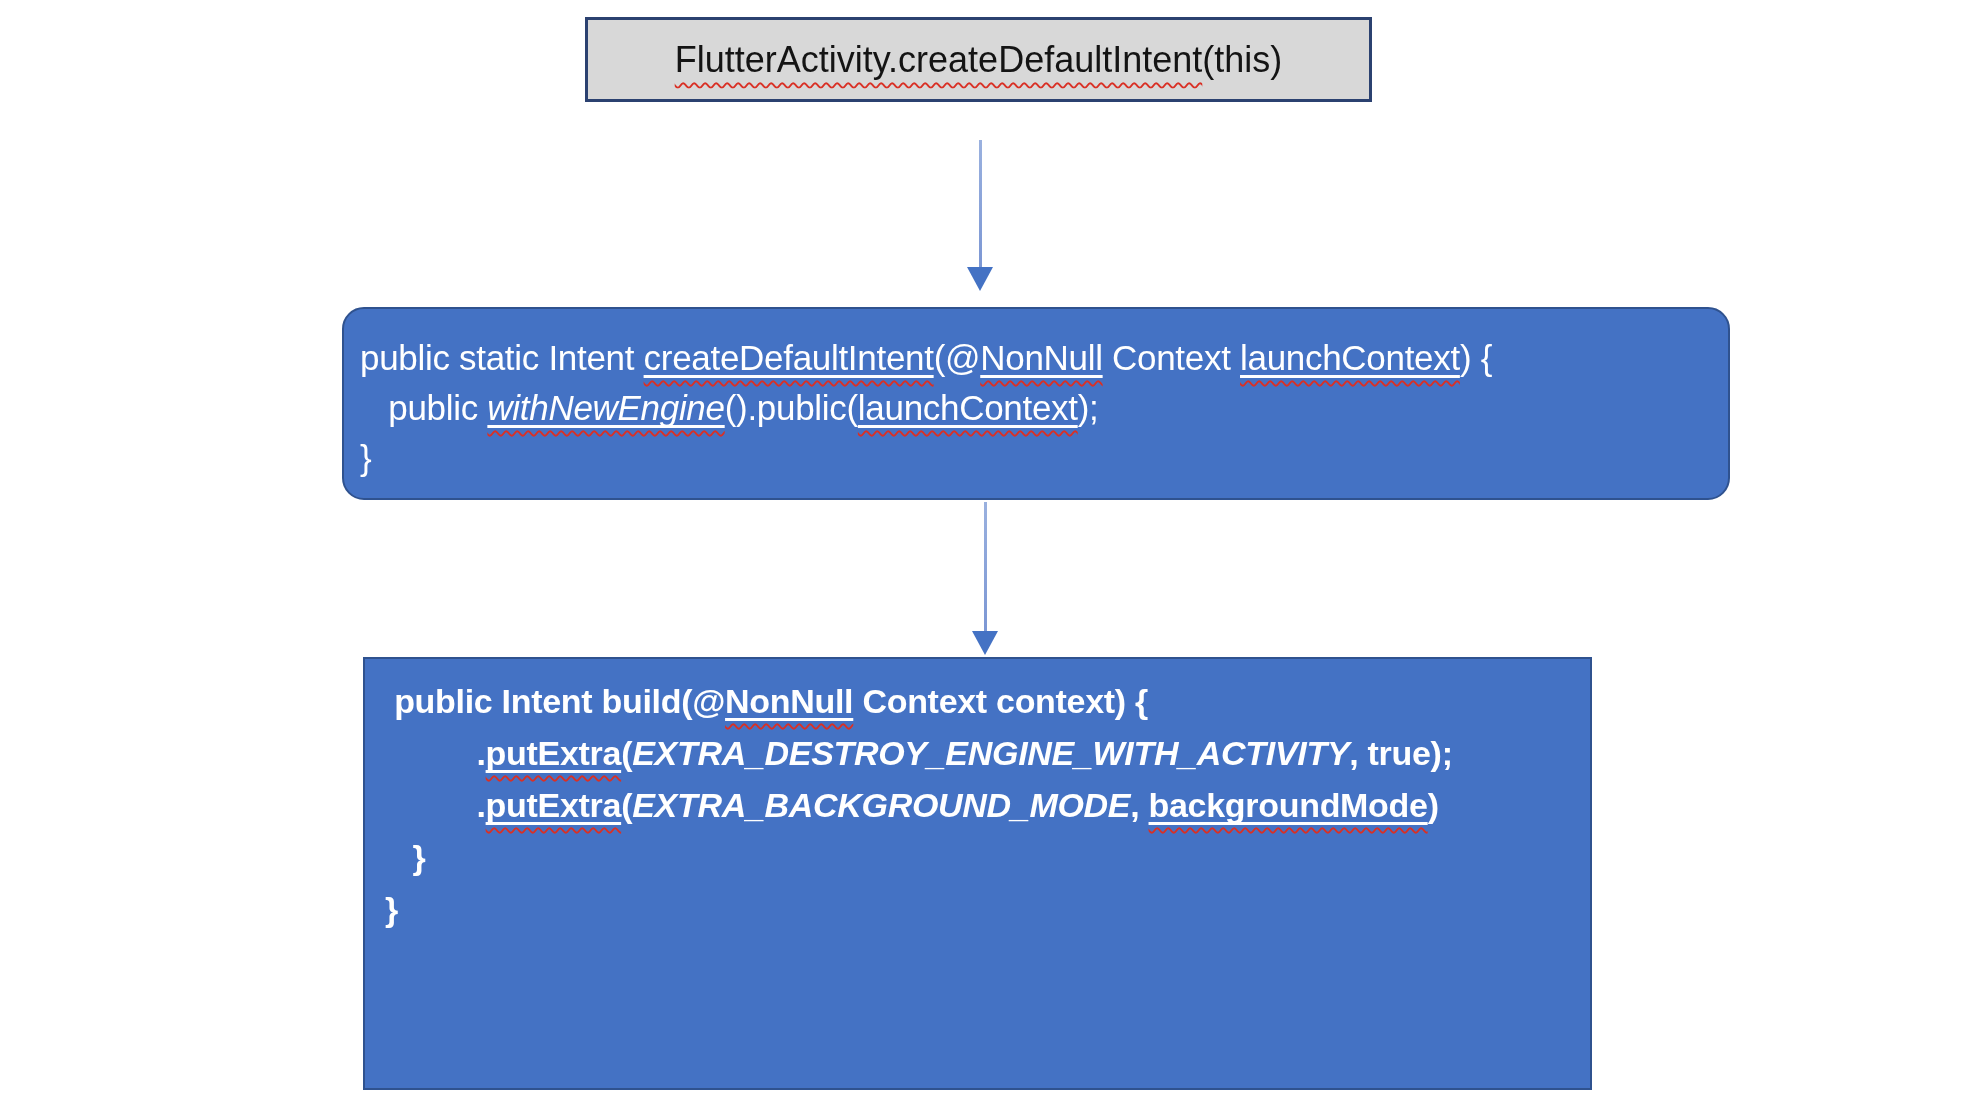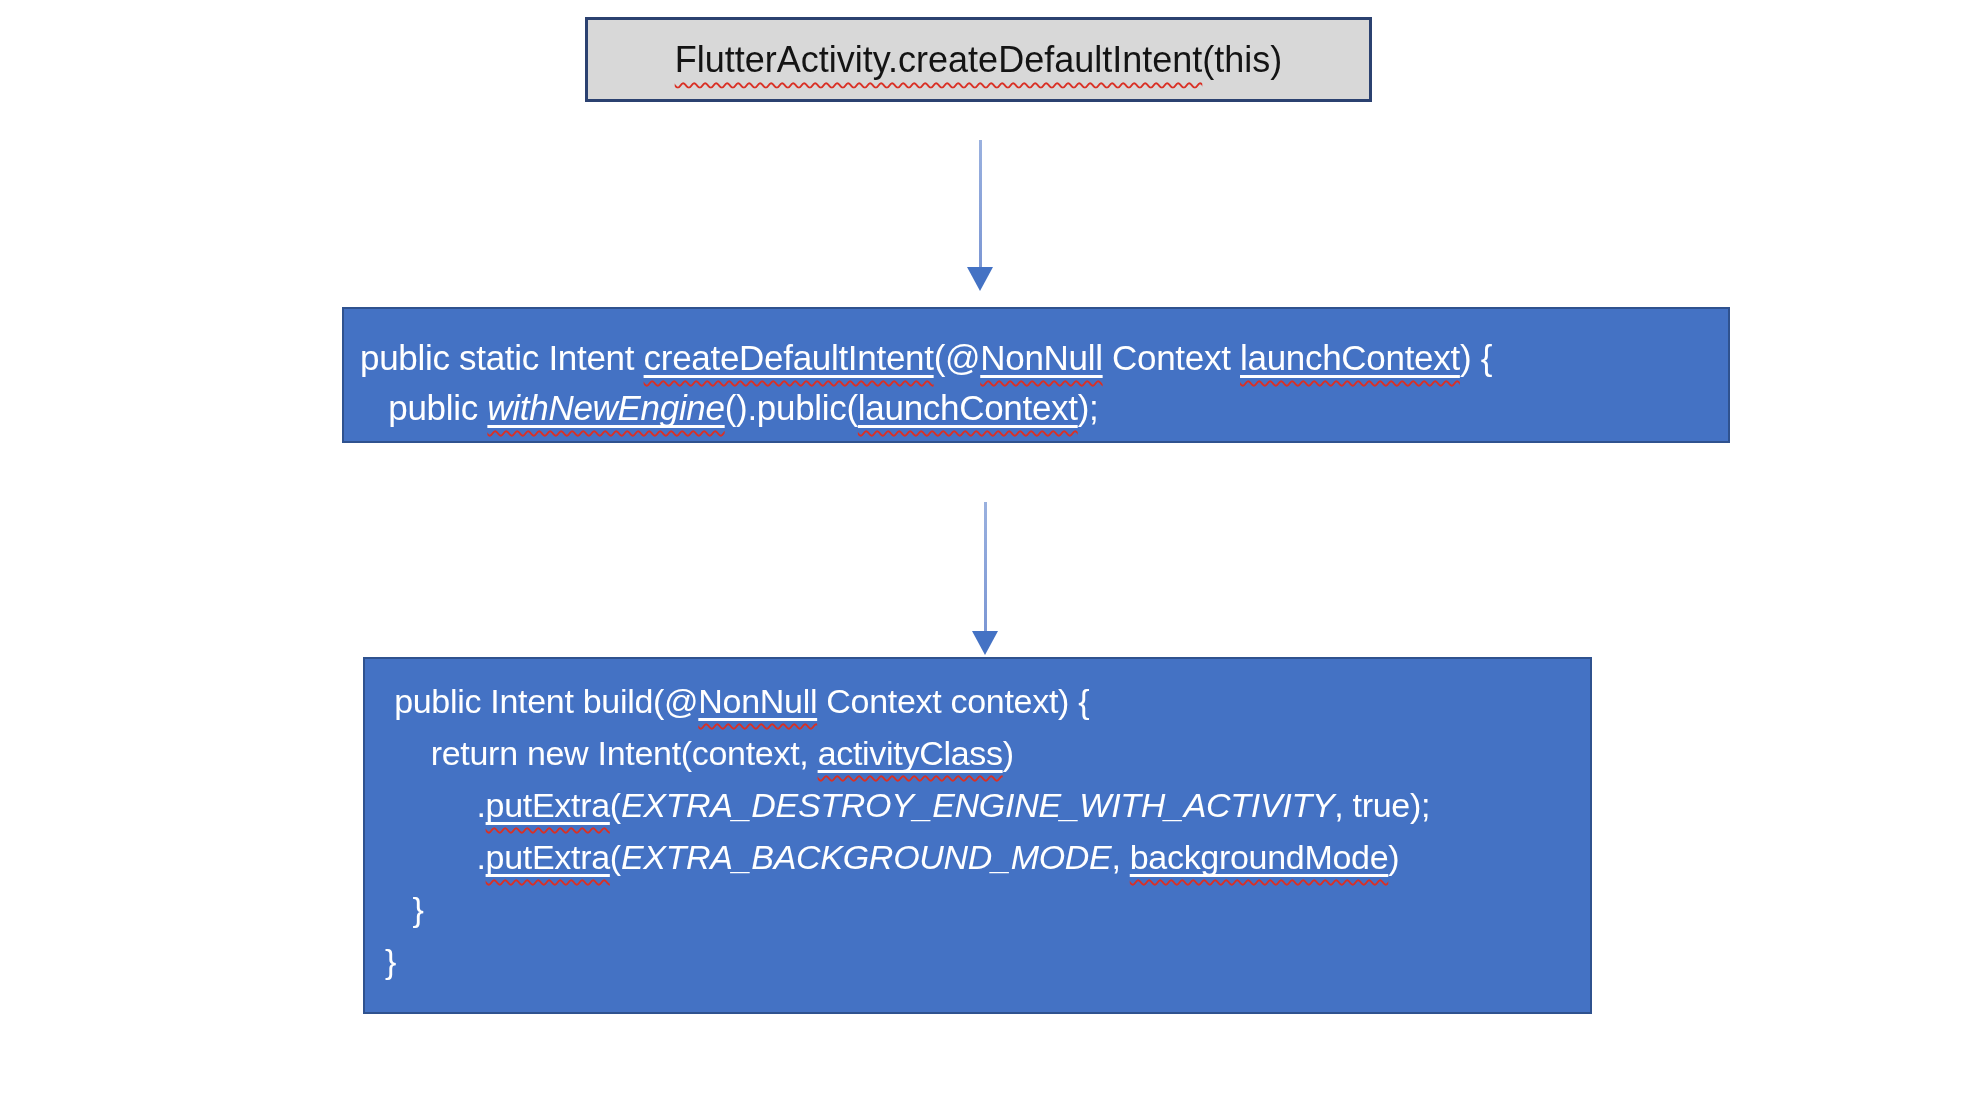--- a/index.html
+++ b/index.html
@@ -30,28 +30,28 @@
     color:var(--c-text-dark);
     display:flex;align-items:center;justify-content:center;
     font-size:36px;
   }
   .node-blue{
     background:var(--c-blue);
     border:2.5px solid var(--c-blue-border);
     color:var(--c-text-light);
   }
   .node-create{
-    left:342px;top:307px;width:1388px;height:136px;
+    left:342px;top:307px;width:1388px;height:193px;
     padding:24px 16px 0 16px;
-    font-size:35px;line-height:50px;letter-spacing:-0.3px;
+    font-size:35px;line-height:50px;letter-spacing:-0.3px;border-radius:22px;
   }
   .node-build{
-    left:363px;top:657px;width:1229px;height:357px;
+    left:363px;top:657px;width:1229px;height:433px;
     padding:16px 6px 0 20px;
-    font-size:34px;line-height:52px;letter-spacing:-0.3px;
+    font-size:34px;line-height:52px;letter-spacing:-0.3px;font-weight:bold;
   }
   .code-line{white-space:pre;}
   .seg{text-decoration-skip-ink:none;}
   .i{font-style:italic;}
   .u{
     text-decoration-line:underline;
     text-decoration-thickness:2.5px;
     text-underline-offset:5px;
     text-decoration-skip-ink:none;
   }
@@ -99,20 +99,19 @@
       <div class="code-line"><span class="seg">}</span></div>
     </div>
 
   <div class="arrow arrow-2">
     <div class="arrow-line"></div>
     <div class="arrow-head"></div>
   </div>
 
   <div class="node node-blue node-build">
       <div class="code-line"><span class="seg"> public Intent build(@</span><span class="seg u"><span class="sq">NonNull</span></span><span class="seg"> Context context) {</span></div>
-      <div class="code-line"><span class="seg">     return new Intent(context, </span><span class="seg u"><span class="sq">activityClass</span></span><span class="seg">)</span></div>
       <div class="code-line"><span class="seg">          .</span><span class="seg u"><span class="sq">putExtra</span></span><span class="seg">(</span><span class="seg i">EXTRA_DESTROY_ENGINE_WITH_ACTIVITY</span><span class="seg">, true);</span></div>
       <div class="code-line"><span class="seg">          .</span><span class="seg u"><span class="sq">putExtra</span></span><span class="seg">(</span><span class="seg i">EXTRA_BACKGROUND_MODE</span><span class="seg">, </span><span class="seg u"><span class="sq">backgroundMode</span></span><span class="seg">)</span></div>
       <div class="code-line"><span class="seg">   }</span></div>
       <div class="code-line"><span class="seg">}</span></div>
     </div>
 
 </div>
 
 </body></html>

